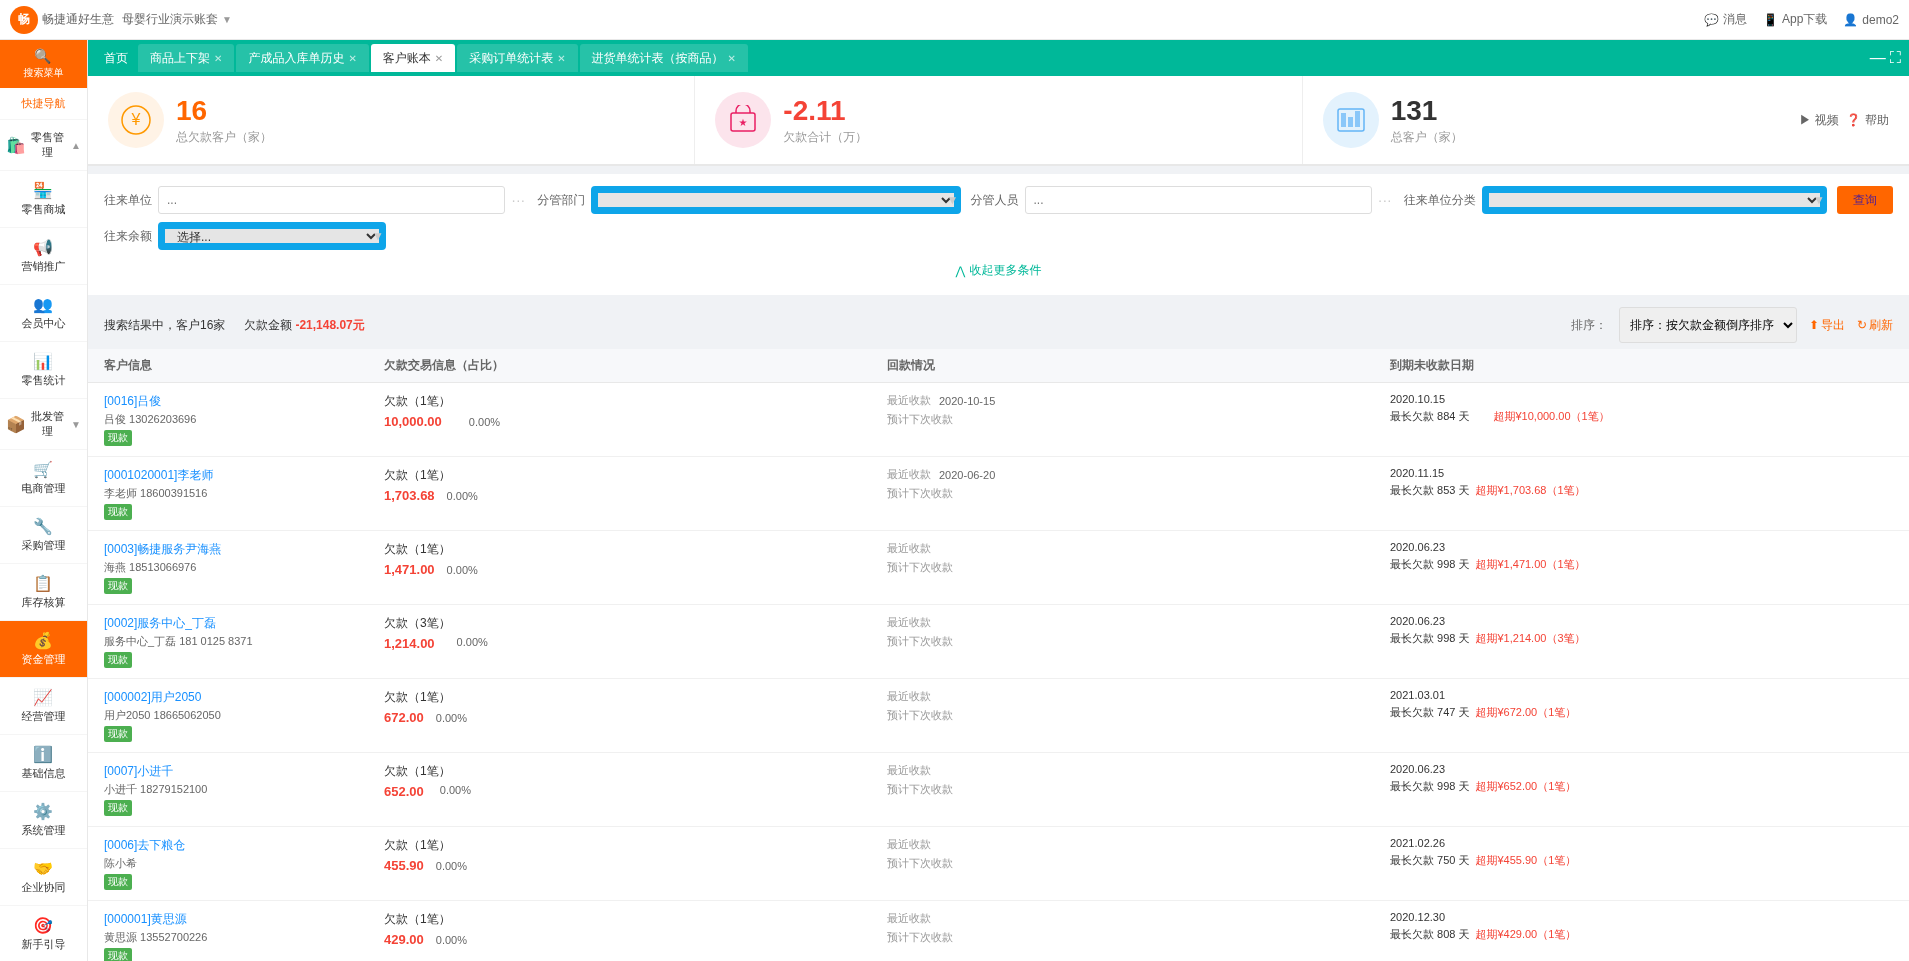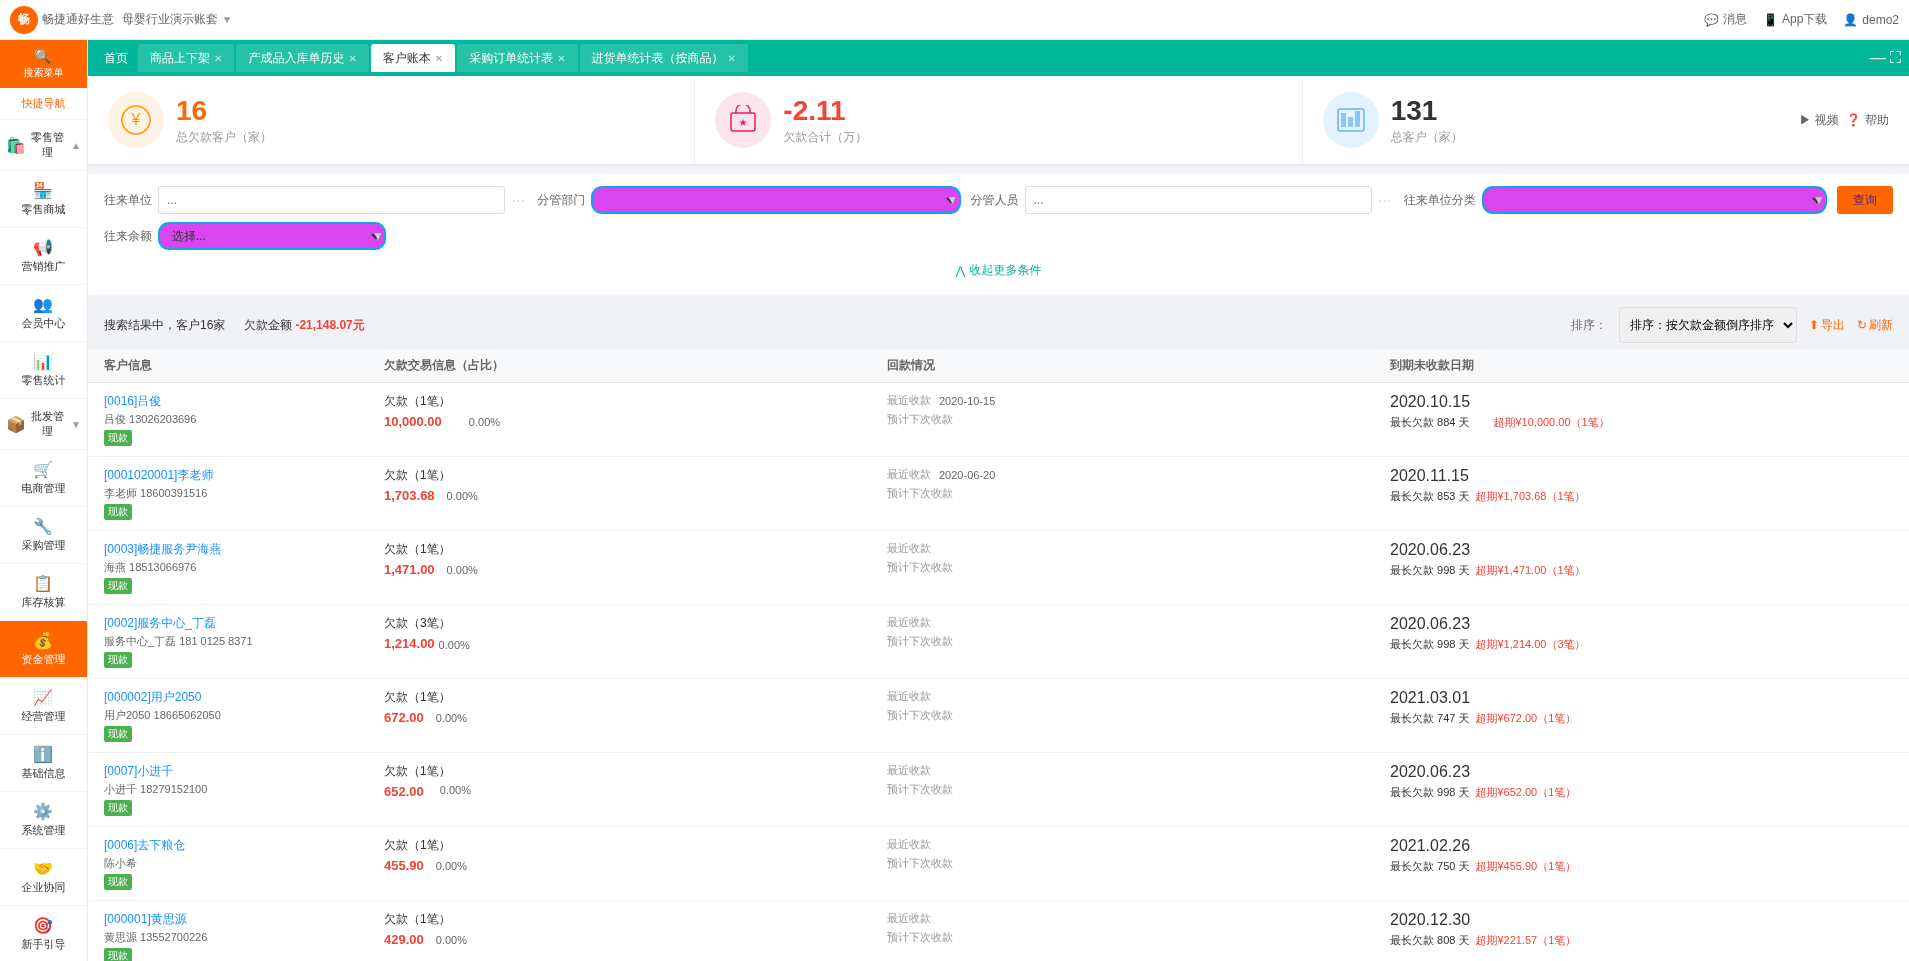--- a/index.html
+++ b/index.html
@@ -80,22 +80,22 @@
     
     .filter-area { background: #fff; padding: 12px 16px; margin-bottom: 6px; }
     .filter-row { display: flex; align-items: center; gap: 12px; margin-bottom: 8px; }
     .filter-item { display: flex; align-items: center; gap: 6px; flex: 1; }
     .filter-label { font-size: 12px; color: #666; white-space: nowrap; }
     .filter-input {
       flex: 1; height: 28px; border: 1px solid #ddd; border-radius: 3px;
       padding: 0 8px; font-size: 12px; color: #333; background: #fff;
     }
     .filter-select {
-      flex: 1; height: 28px; border: 2px solid #0ea5e9; border-radius: 11px;
-      padding: 0 8px; font-size: 12px; color: #333; background: #d946ef; cursor: pointer;
+      flex: 1; height: 28px; border: 7px solid #0ea5e9; border-radius: 4px;
+      padding: 0 8px; font-size: 12px; color: #333; background: #e5e5e5; cursor: pointer;
     }
     .filter-btn {
       background: #ff6600; color: #4c1d95; border: none; border-radius: 3px;
       padding: 0 16px; height: 28px; font-size: 12px; cursor: pointer; white-space: nowrap;
     }
     .collapse-row { display: flex; justify-content: center; padding: 4px; }
     .collapse-btn { color: #00b899; font-size: 12px; cursor: pointer; display: flex; align-items: center; gap: 4px; }
 
     
     .result-bar {
@@ -121,21 +121,21 @@
     .customer-name { color: #1890ff; cursor: pointer; font-size: 12px; }
     .customer-phone { color: #666; font-size: 11px; margin-top: 2px; }
     .tag-xian { display: inline-block; background: #4caf50; color: #fff; border-radius: 2px; padding: 1px 4px; font-size: 10px; margin-top: 3px; }
     .debt-amount { color: #f44336; font-size: 13px; font-weight: bold; }
     .debt-count { color: #333; font-size: 12px; margin-bottom: 4px; }
     .debt-ratio { color: #666; font-size: 11px; }
     .recovery-date { color: #666; font-size: 11px; }
     .recovery-label { color: #999; font-size: 11px; }
     .overdue-info { color: #f44336; font-size: 11px; cursor: pointer; }
     .overdue-days { color: #333; font-size: 11px; }
-    .due-date { color: #333; font-size: 16px; }
+    .due-date { color: #333; font-size: 11px; }
 
     
     ::-webkit-scrollbar { width: 6px; height: 6px; }
     ::-webkit-scrollbar-track { background: #f0f2f5; }
     ::-webkit-scrollbar-thumb { background: #ccc; border-radius: 3px; }
   </style>
 </head>
 <body>
 
 <div class="top-bar">
@@ -479,21 +479,21 @@
     </div>
   </div>
             <div class="table-row">
     <div>
       <div class="customer-name">[0002]服务中心_丁磊</div>
       <div class="customer-phone">服务中心_丁磊 181 0125 8371</div>
       <div class="tag-xian">现款</div>
     </div>
     <div>
       <div class="debt-count">欠款（3笔）</div>
-      <div style="display:flex;align-items:flex-end;gap:4px;">
+      <div style="display:flex;align-items:flex-start;gap:22px;">
         <span class="debt-amount">1,214.00</span>
         <span class="debt-ratio">0.00%</span>
       </div>
     </div>
     <div>
       <div style="display:flex;align-items:center;gap:8px;">
         <span class="recovery-label">最近收款</span>
         <span class="recovery-date"></span>
       </div>
       <div style="margin-top:4px;">
@@ -617,21 +617,21 @@
         <span class="recovery-date"></span>
       </div>
       <div style="margin-top:4px;">
         <span class="recovery-label">预计下次收款</span>
       </div>
     </div>
     <div>
       <div class="due-date">2020.12.30</div>
       <div style="margin-top:4px;display:flex;align-items:center;gap:6px;">
         <span class="overdue-days">最长欠款 808 天</span>
-        <span class="overdue-info">超期¥221.57（1笔）</span>
+        <span class="overdue-info">超期¥429.00（1笔）</span>
       </div>
     </div>
   </div>
           </div>
       </div>
 
     </div>
   </div>
 </div>
 

